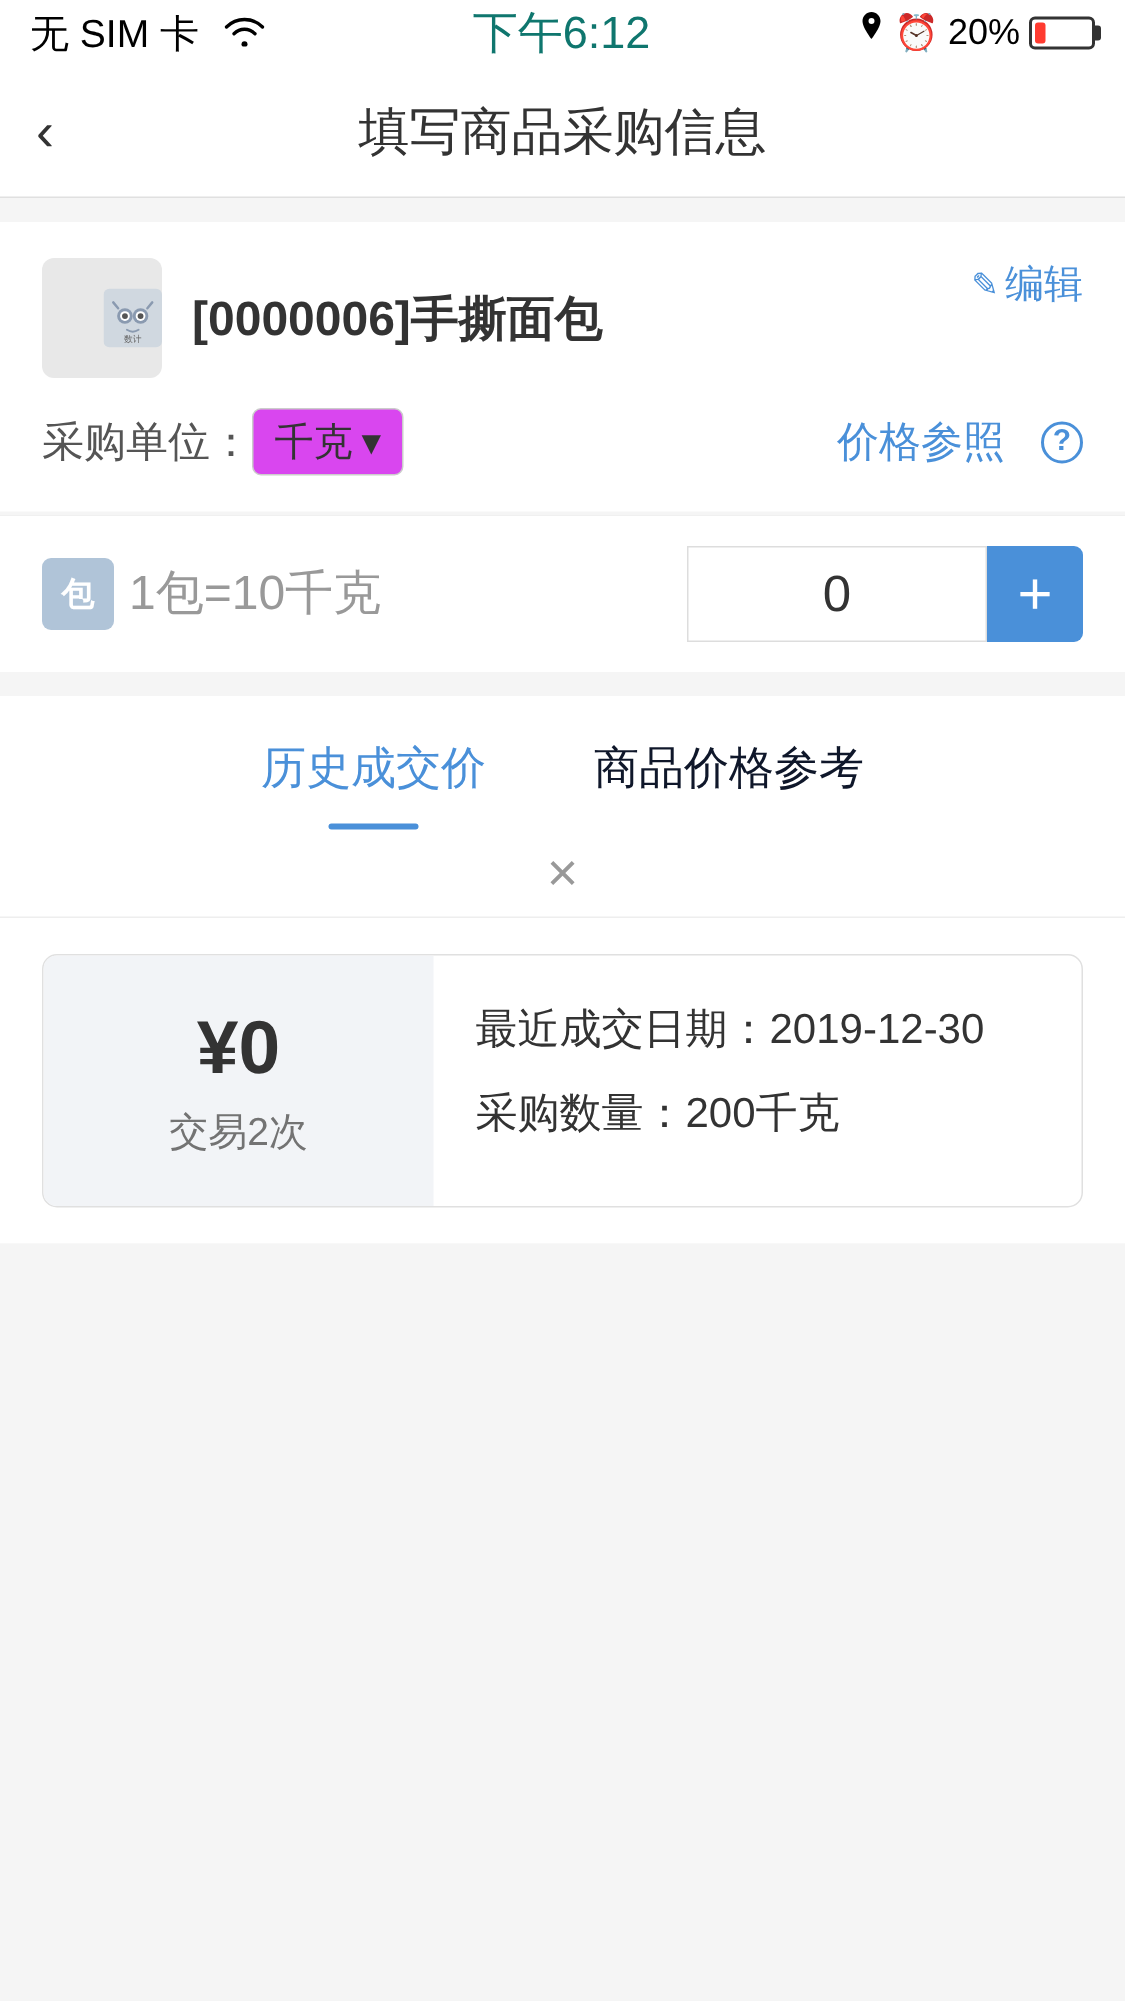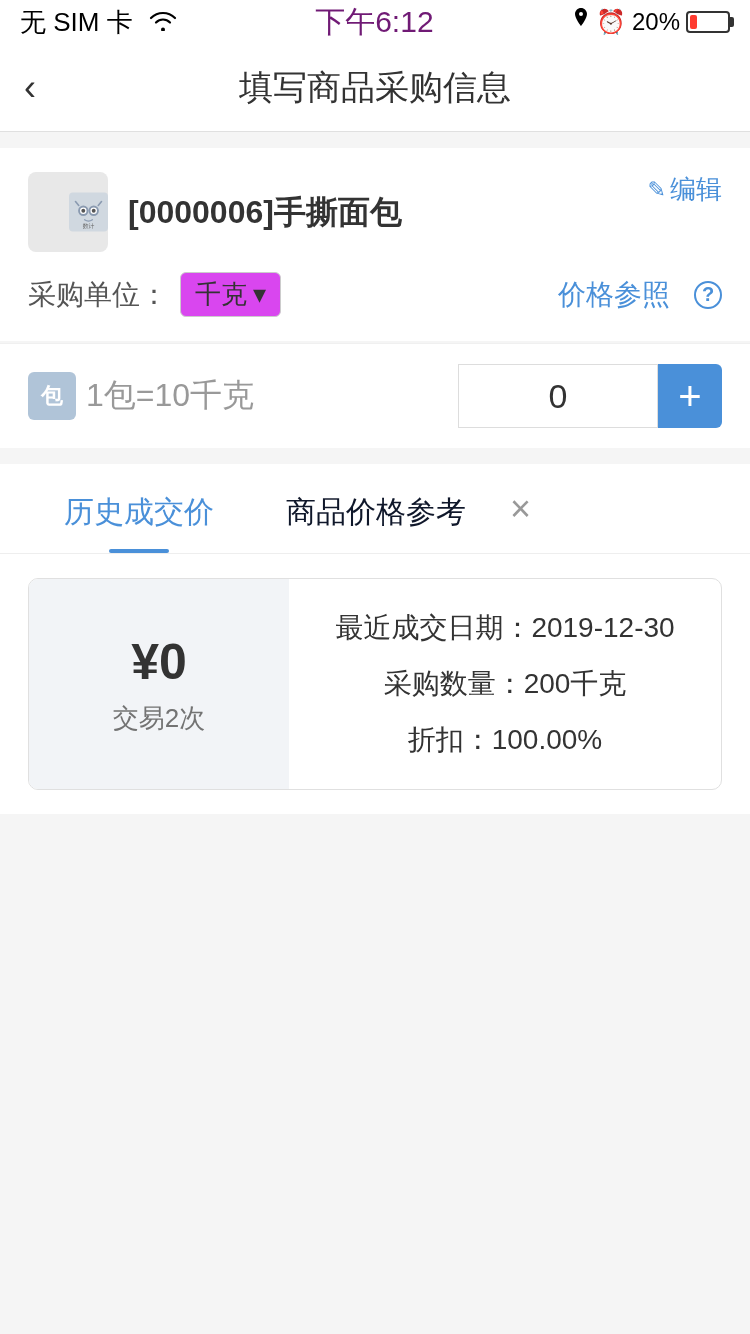--- a/index.html
+++ b/index.html
@@ -26,21 +26,21 @@
     .status-left {
       display: flex;
       align-items: center;
       gap: 16px;
       font-size: 26px;
       color: #000;
     }
     .status-center {
       font-size: 30px;
       font-weight: 500;
-      color: #701a75;
+      color: #0f766e;
     }
     .status-right {
       display: flex;
       align-items: center;
       gap: 6px;
       font-size: 24px;
       color: #000;
     }
     .battery-icon {
       display: inline-flex;
@@ -147,21 +147,21 @@
     }
     .product-meta {
       display: flex;
       align-items: center;
       justify-content: space-between;
       margin-top: 12px;
     }
     .unit-row {
       display: flex;
       align-items: center;
-      gap: 12px;
+      gap: 0;
       font-size: 28px;
       color: #555;
     }
     .unit-selector {
       border: 1px solid #ccc;
       border-radius: 6px;
       padding: 4px 14px;
       font-size: 26px;
       color: #333;
       background: #d946ef;
@@ -252,23 +252,24 @@
     }
 
     
     .tabs-section {
       background: #fff;
       margin-top: 16px;
     }
     .tabs-header {
       display: flex;
       align-items: center;
-      justify-content: flex-start;
+      justify-content: center;
       padding: 0 28px;
       border-bottom: 1px solid #eee;
+      flex-direction: column;
     }
     .tabs-list {
       display: flex;
       gap: 0;
     }
     .tab-item {
       padding: 28px 36px 20px;
       font-size: 30px;
       color: #0f172a;
       cursor: pointer;
@@ -323,21 +324,20 @@
     .card-transactions {
       font-size: 26px;
       color: #737373;
     }
     .card-right {
       flex: 1;
       padding: 28px 28px;
       display: flex;
       flex-direction: column;
       gap: 14px;
-      align-items: center;
     }
     .card-detail-row {
       font-size: 28px;
       color: #333;
       line-height: 1.5;
     }
 
     
     .page-bg {
       background: #f5f5f5;
@@ -448,21 +448,18 @@
         <span class="card-price">¥0</span>
         <span class="card-transactions">交易2次</span>
       </div>
       <div class="card-right">
         <div class="card-detail-row">
           <span>最近成交日期：</span><span>2019-12-30</span>
         </div>
         <div class="card-detail-row">
           <span>采购数量：</span><span>200千克</span>
         </div>
-        <div class="card-detail-row">
-          <span>折扣：</span><span>100.00%</span>
-        </div>
       </div>
     </div>
   </div>
 </div>
 
 <div class="page-bg"></div>
 
 </body></html>

